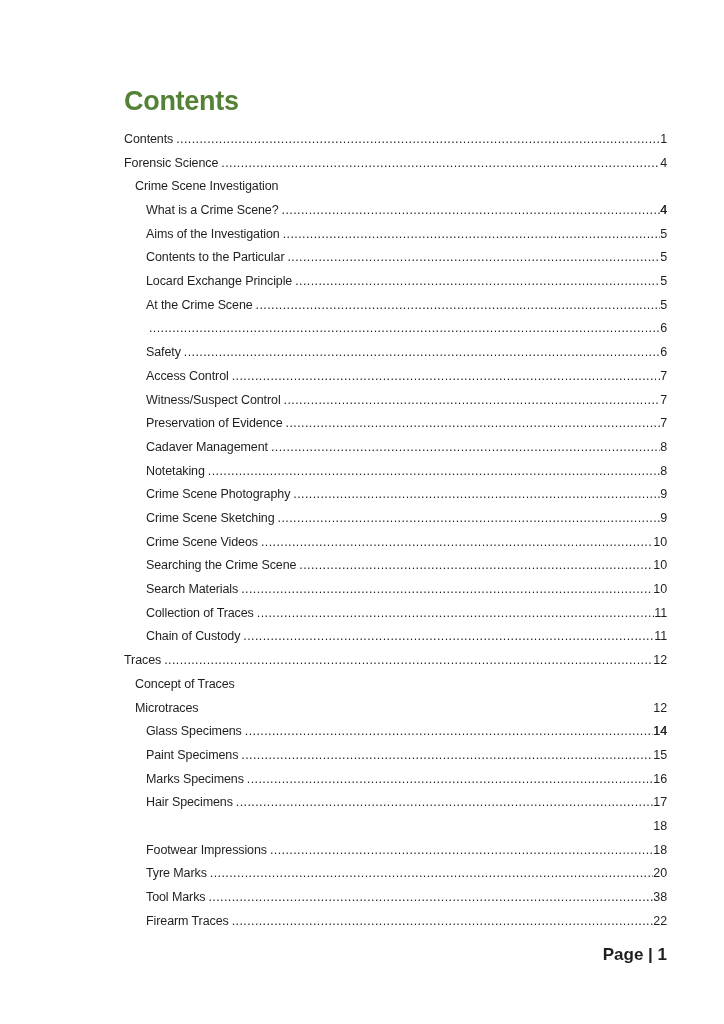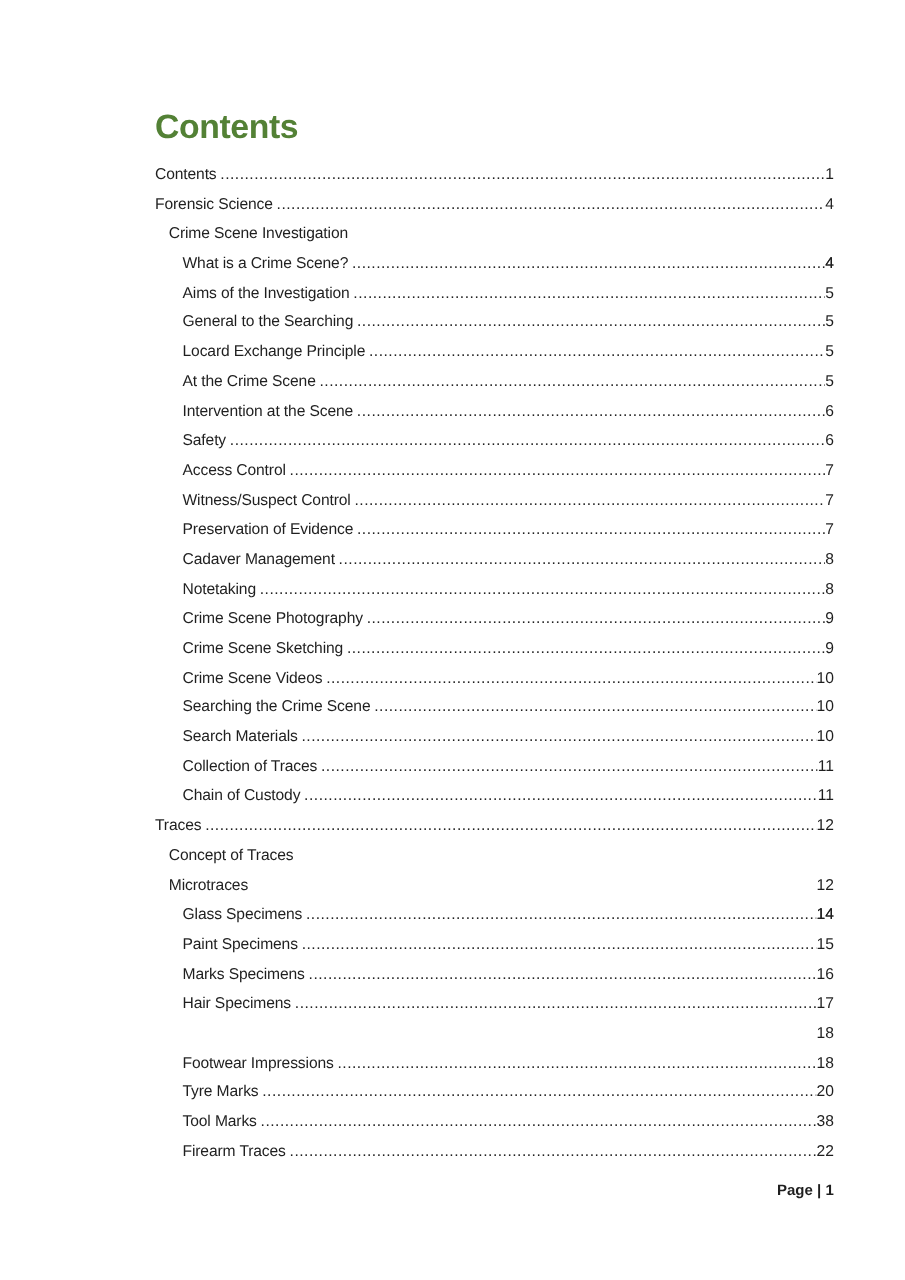--- a/index.html
+++ b/index.html
@@ -33,42 +33,42 @@
   .toc-entry {
     display: flex;
     height: 23.7px;
     line-height: 23.7px;
     font-size: 12.5px;
     letter-spacing: -0.1px;
     cursor: pointer;
   }
   .lvl1 { padding-left: 0; }
   .lvl2 { padding-left: 11px; flex-direction: column; }
-  .lvl3 { padding-left: 22px; }
+  .lvl3 { padding-left: 22px; align-items: flex-end; }
   .toc-label {
     flex: 0 0 auto;
     white-space: nowrap;
   }
   .toc-leader {
     flex: 1 1 auto;
     overflow: hidden;
     white-space: nowrap;
     padding-left: 3px;
     padding-right: 3px;
     letter-spacing: 0.4px;
   }
   .toc-page {
     flex: 0 0 auto;
     text-align: right;
   }
   .footer {
     position: absolute;
     right: 91px;
     top: 945px;
-    font-size: 12px;
+    font-size: 17px;
     font-weight: bold;
   }
 </style>
 </head>
 <body>
 
 <div class="page" style="color: rgb(31, 31, 31); margin-left: 34px;">
   <div class="content">
     <h1 class="toc-title" style="color: rgb(83, 129, 53);">Contents</h1>
     <div class="toc-list" id="toc-list">
@@ -91,36 +91,35 @@
           <span class="toc-label">What is a Crime Scene?</span>
           <span class="toc-leader">............................................................................................................................................................................................................................................................................................................</span>
           <span class="toc-page">4</span>
         </div>
         <div class="toc-entry lvl3">
           <span class="toc-label">Aims of the Investigation</span>
           <span class="toc-leader">............................................................................................................................................................................................................................................................................................................</span>
           <span class="toc-page">5</span>
         </div>
         <div class="toc-entry lvl3">
-          <span class="toc-label">General to the Searching</span>
+          <span class="toc-label">Contents to the Particular</span>
           <span class="toc-leader">............................................................................................................................................................................................................................................................................................................</span>
           <span class="toc-page">5</span>
         </div>
         <div class="toc-entry lvl3">
           <span class="toc-label">Locard Exchange Principle</span>
           <span class="toc-leader">............................................................................................................................................................................................................................................................................................................</span>
           <span class="toc-page">5</span>
         </div>
         <div class="toc-entry lvl3">
           <span class="toc-label">At the Crime Scene</span>
           <span class="toc-leader">............................................................................................................................................................................................................................................................................................................</span>
           <span class="toc-page">5</span>
         </div>
         <div class="toc-entry lvl3">
-          <span class="toc-label">Intervention at the Scene</span>
           <span class="toc-leader">............................................................................................................................................................................................................................................................................................................</span>
           <span class="toc-page">6</span>
         </div>
         <div class="toc-entry lvl3">
           <span class="toc-label">Safety</span>
           <span class="toc-leader">............................................................................................................................................................................................................................................................................................................</span>
           <span class="toc-page">6</span>
         </div>
         <div class="toc-entry lvl3">
           <span class="toc-label">Access Control</span>

